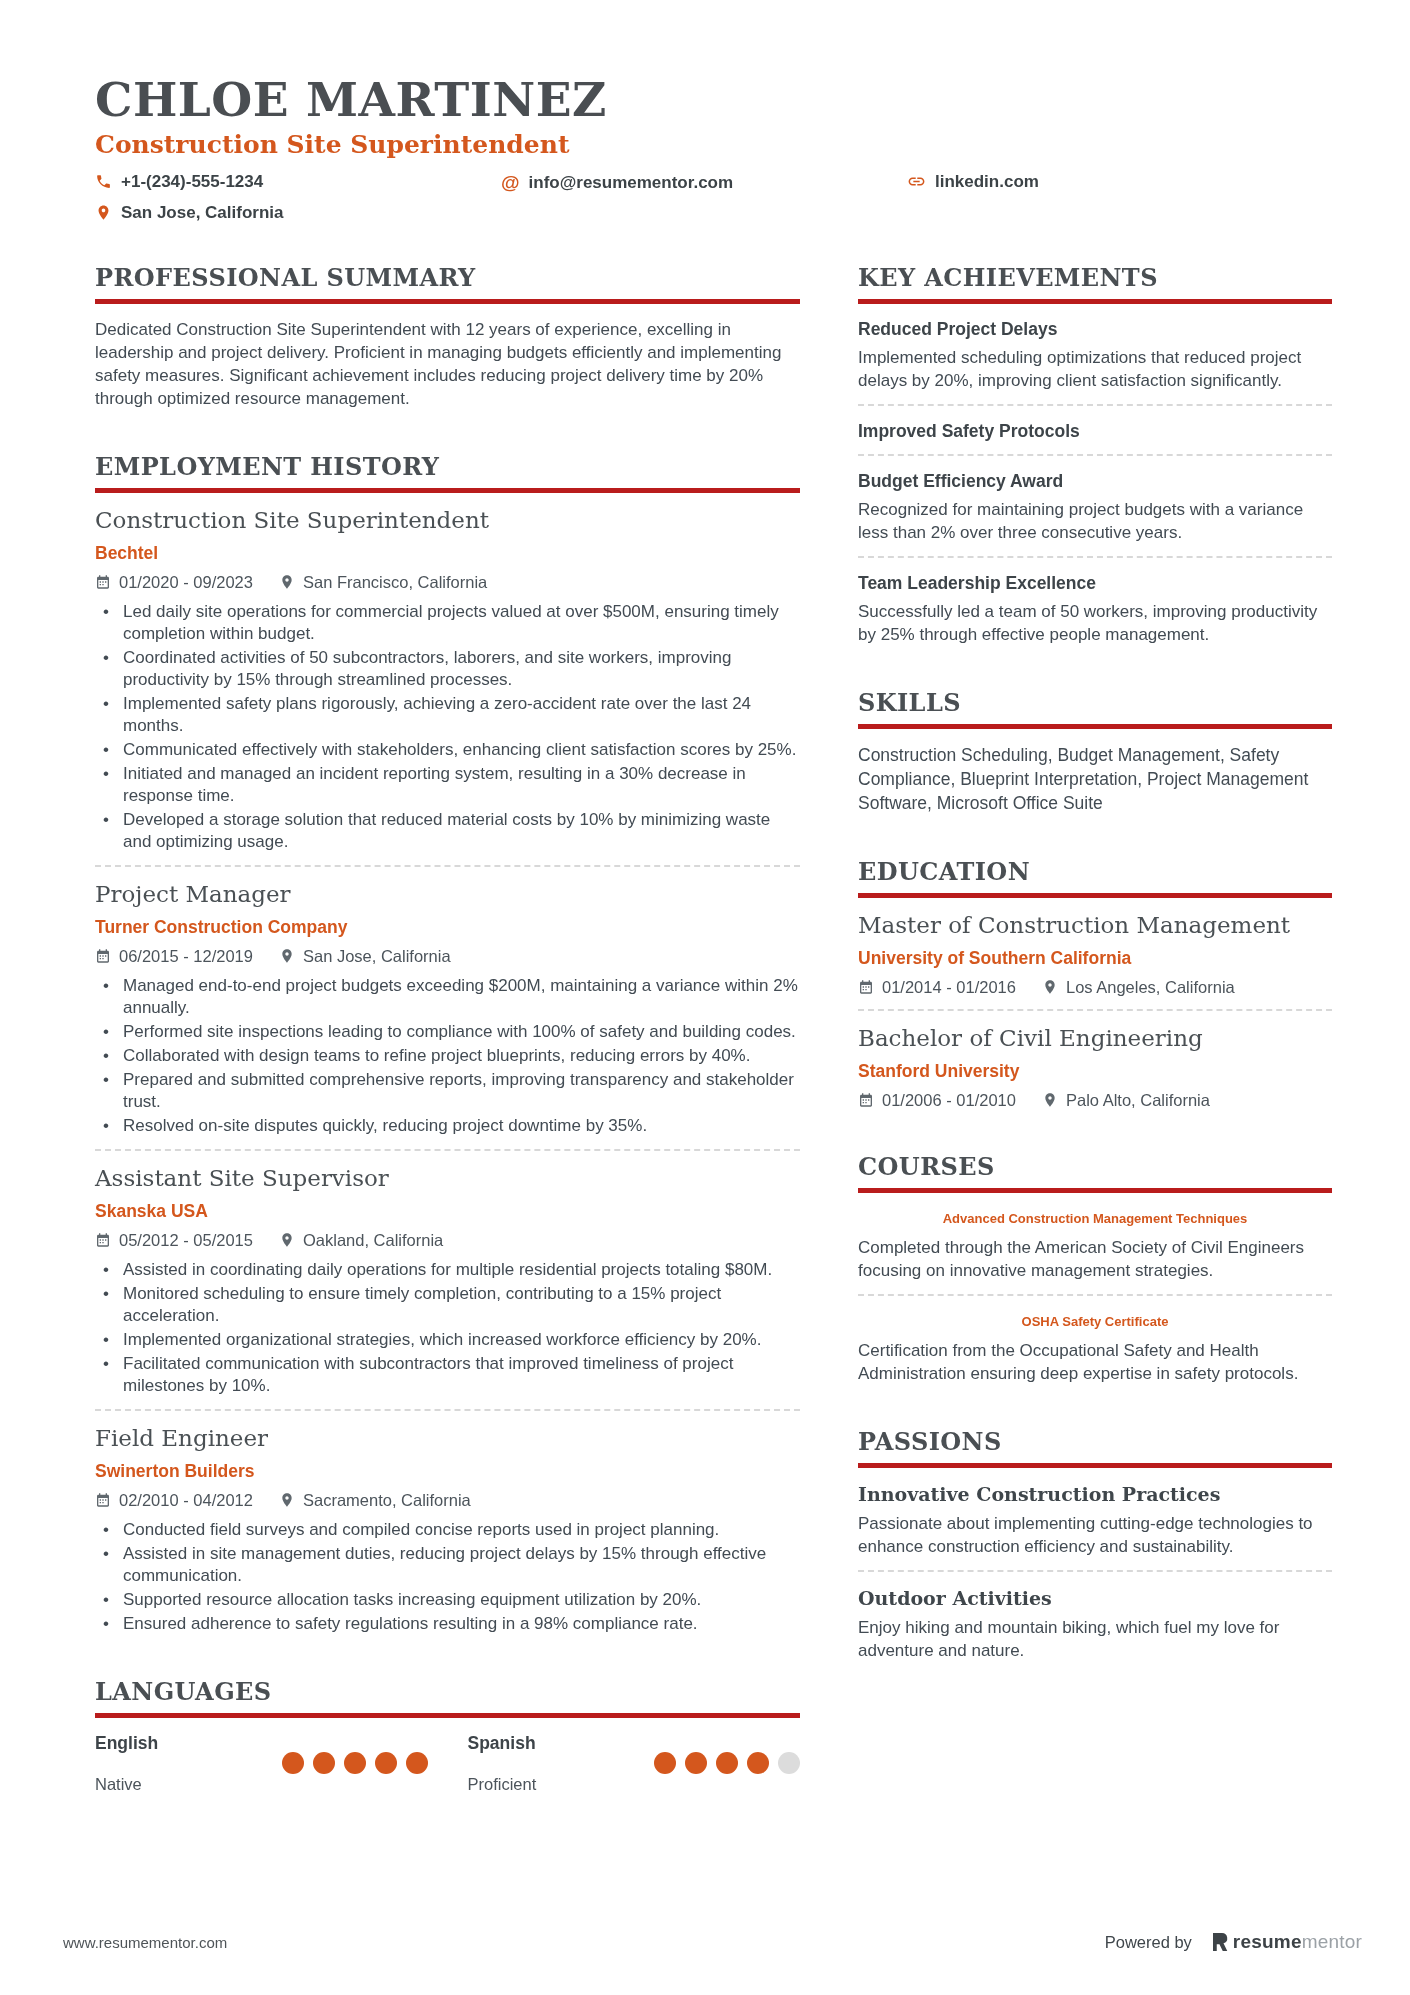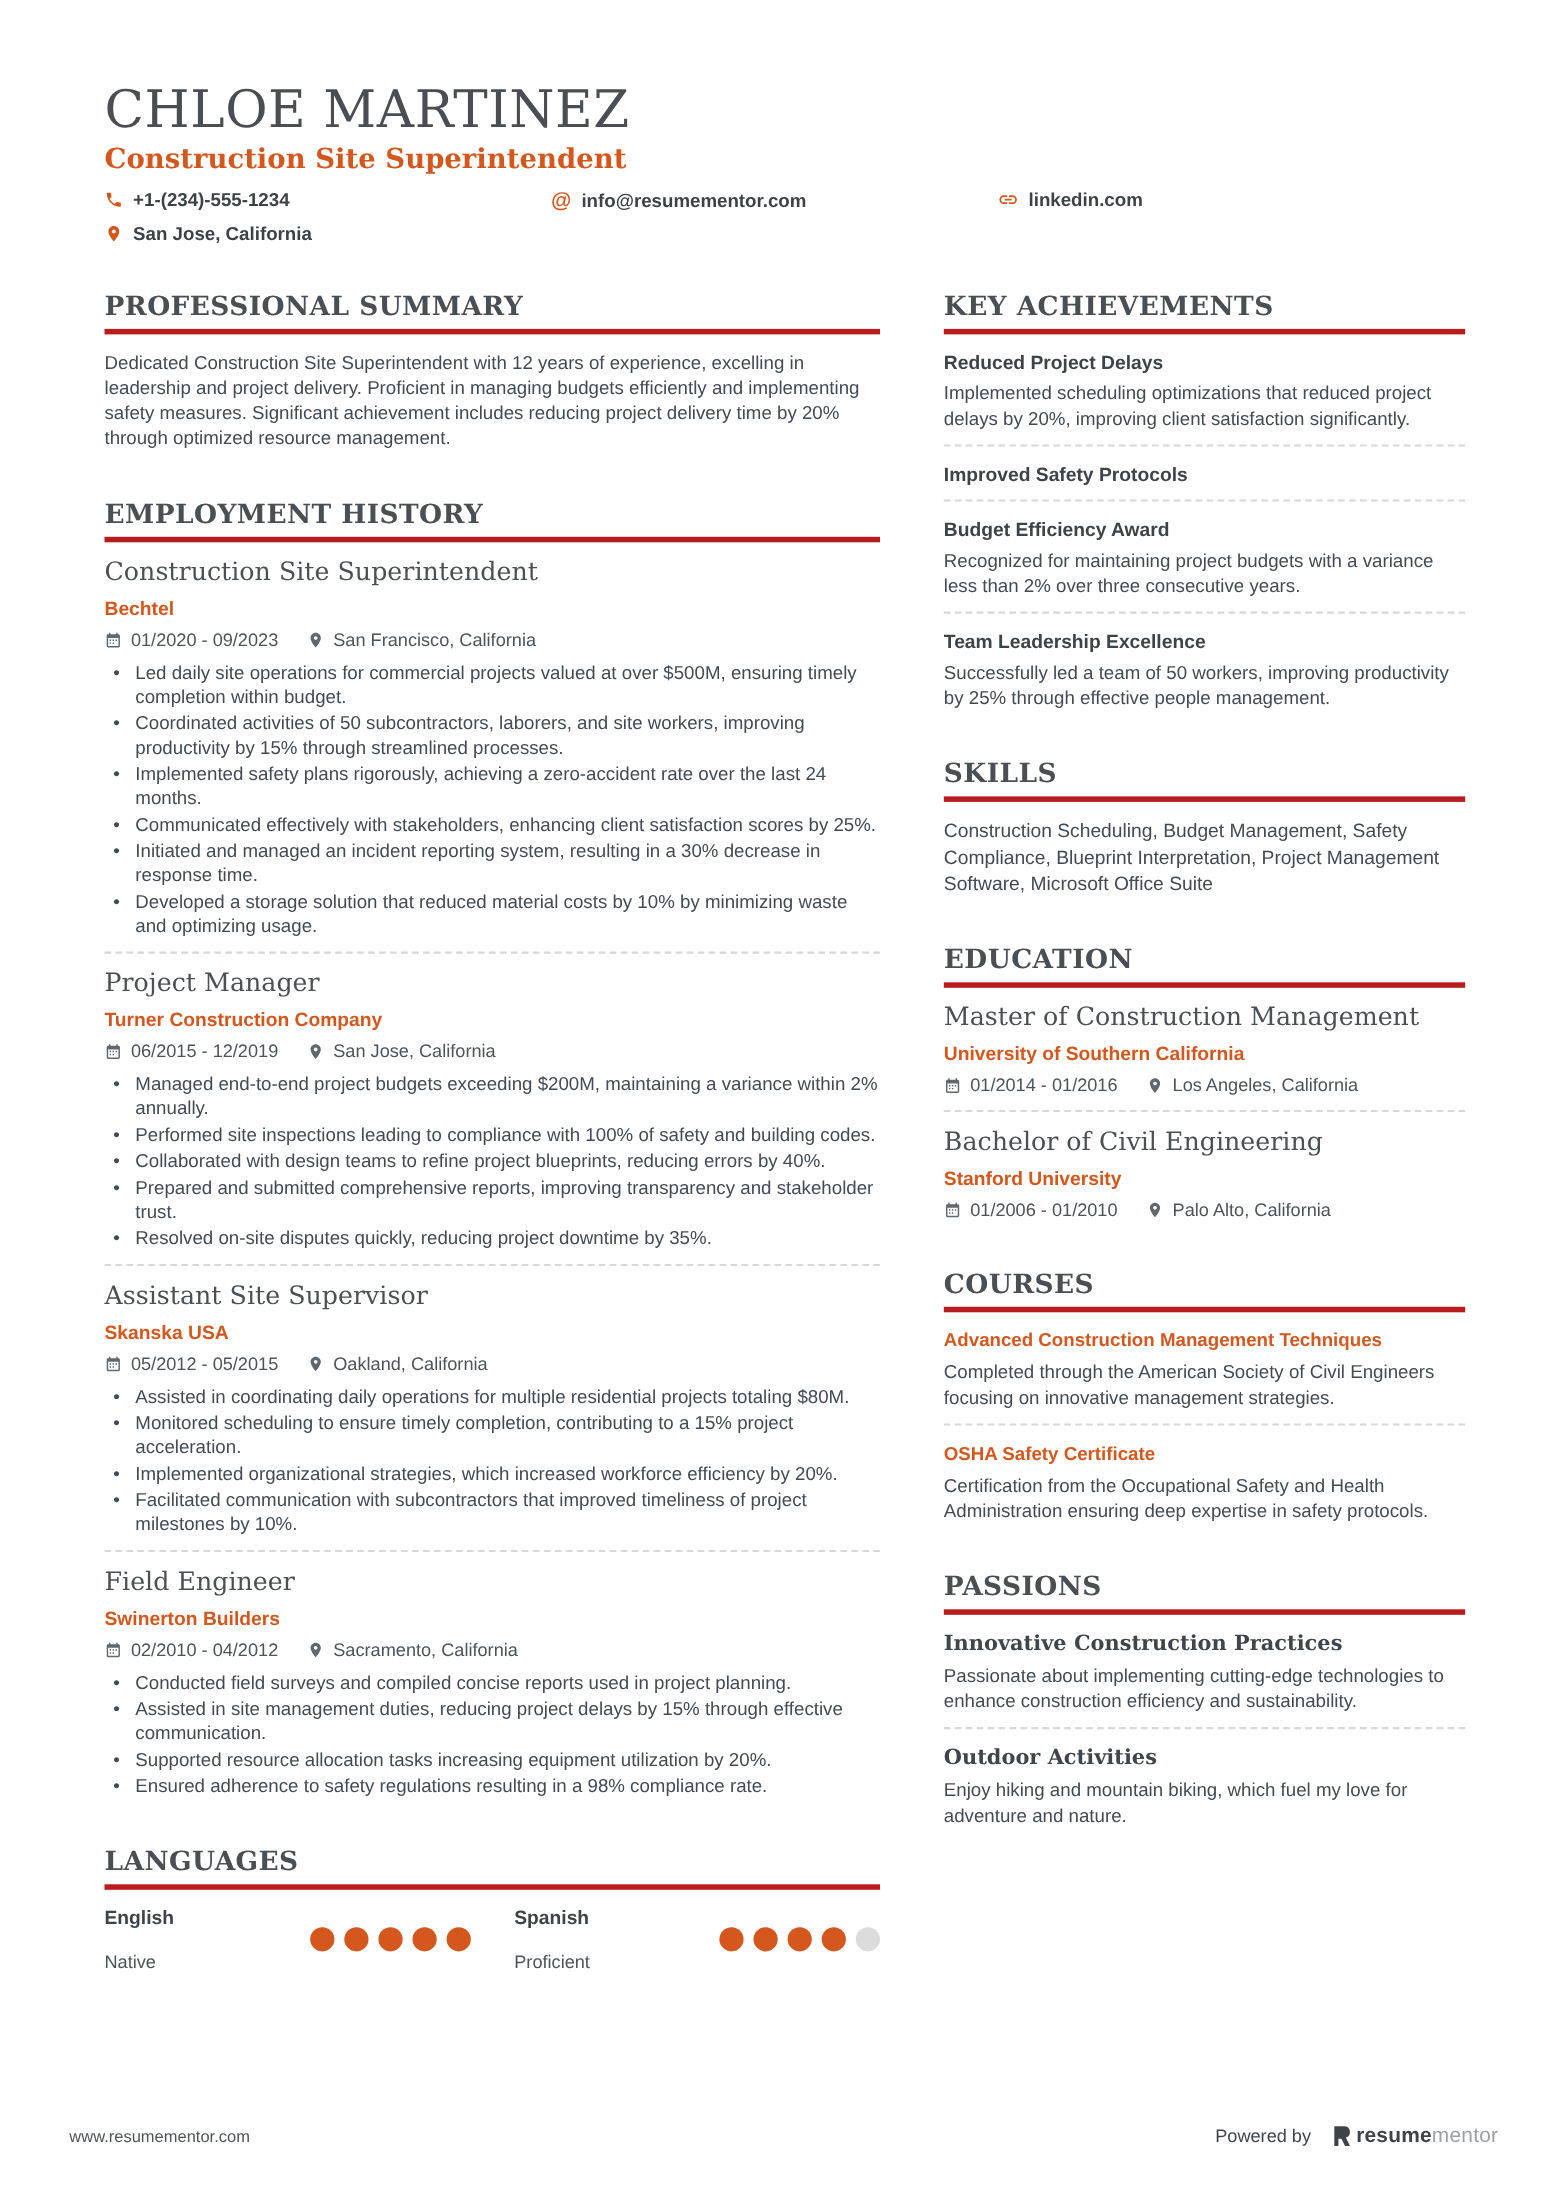--- a/index.html
+++ b/index.html
@@ -6,21 +6,21 @@
   html,body { background:#ffffff; }
   body {
     width:1410px; height:1995px; position:relative; overflow:hidden;
     font-family:"Liberation Sans", sans-serif; color:#424b53;
     -webkit-font-smoothing:antialiased;
   }
   .page { padding:74px 78px 0 95px; }
 
   
   .name {
-    font-family:"DejaVu Serif", serif; font-weight:400;
+    font-family:"DejaVu Serif", serif; font-weight:700;
     font-size:47px; line-height:1.12; color:#4a4e52; letter-spacing:0.5px;
   }
   .role-title {
     font-family:"DejaVu Serif", serif; font-weight:700;
     font-size:25px; color:#d4571d; margin-top:3px;
   }
   .contact-block { margin-top:13px; font-size:17px; font-weight:700; color:#3c4347; }
   .contact-row { display:flex; align-items:flex-start; }
   .contact-row + .contact-row { margin-top:9px; }
   .contact-item { display:flex; align-items:center; gap:9px; }
@@ -49,21 +49,21 @@
   .company { font-size:17.5px; line-height:22px; font-weight:700; color:#d4571d; margin-top:8px; }
   .meta-row { display:flex; align-items:center; gap:26px; margin-top:9px; font-size:16.5px; color:#4c545b; }
   .meta-item { display:flex; align-items:center; gap:8px; }
   .bullets { list-style:none; margin-top:9px; }
   .bullets li { position:relative; padding-left:28px; font-size:17px; line-height:22px; margin-bottom:2px; }
   .bullets li::before { content:"\2022"; position:absolute; left:8px; top:0; color:#424b53; }
   .dashed-sep { border:none; border-top:2px dashed #d8d8d8; margin:12px 0 14px 0; }
 
   
   .item-title { font-size:17.5px; line-height:22px; font-weight:700; color:#3d4449; margin-bottom:6px; }
-  .course-title { font-size:17px; line-height:23px; font-weight:700; color:#d4571d; margin-bottom:6px; }
+  .course-title { font-size:13px; line-height:23px; font-weight:700; color:#d4571d; margin-bottom:6px;text-align:center; }
   .passion-title {
     font-family:"DejaVu Serif", serif; font-weight:700;
     font-size:19px; line-height:24px; color:#3f464b; margin-bottom:6px;
   }
   .degree { font-family:"DejaVu Serif", serif; font-weight:400; font-size:23px; line-height:27px; color:#4a5054; }
 
   
   .lang-row { display:flex; gap:40px; margin-top:4px; }
   .lang-item { width:333px; display:flex; align-items:center; justify-content:space-between; }
   .lang-name { font-size:17.5px; line-height:22px; font-weight:700; color:#3d4449; }

